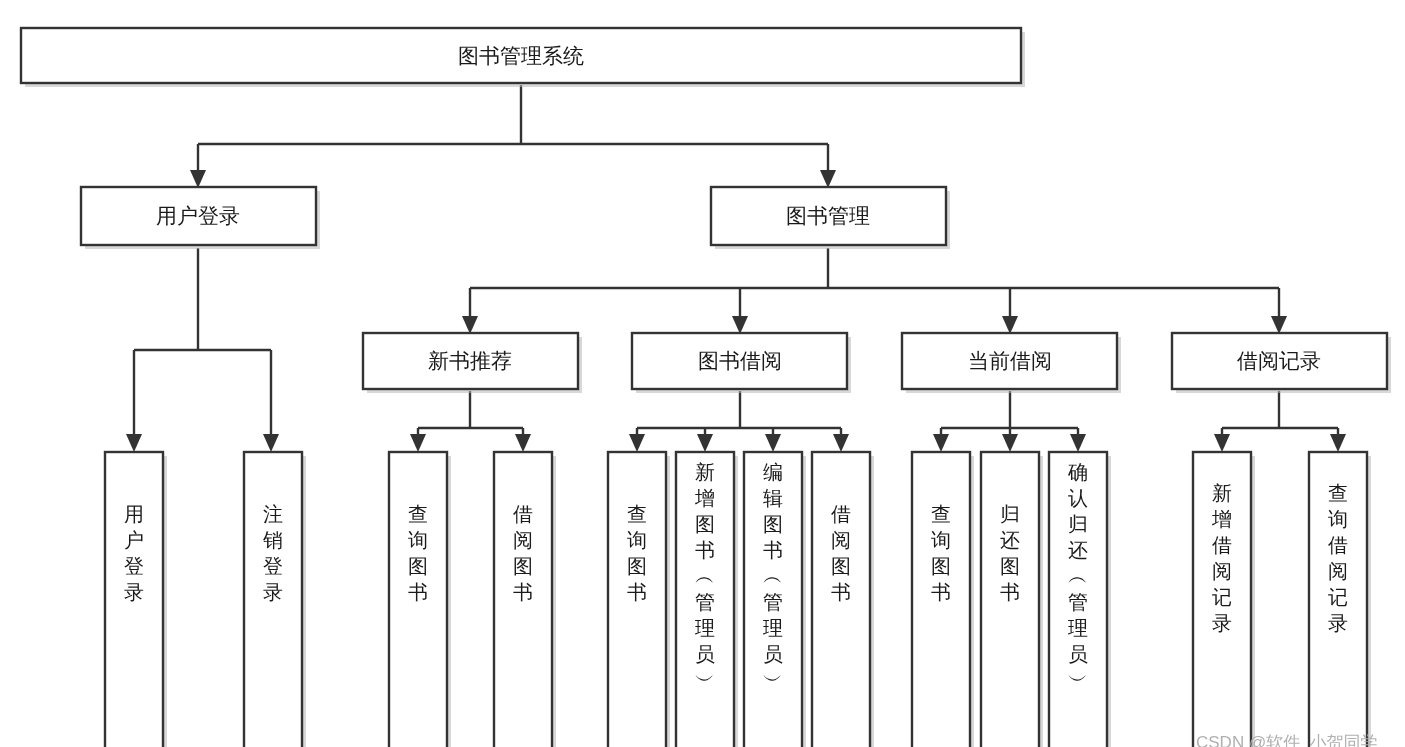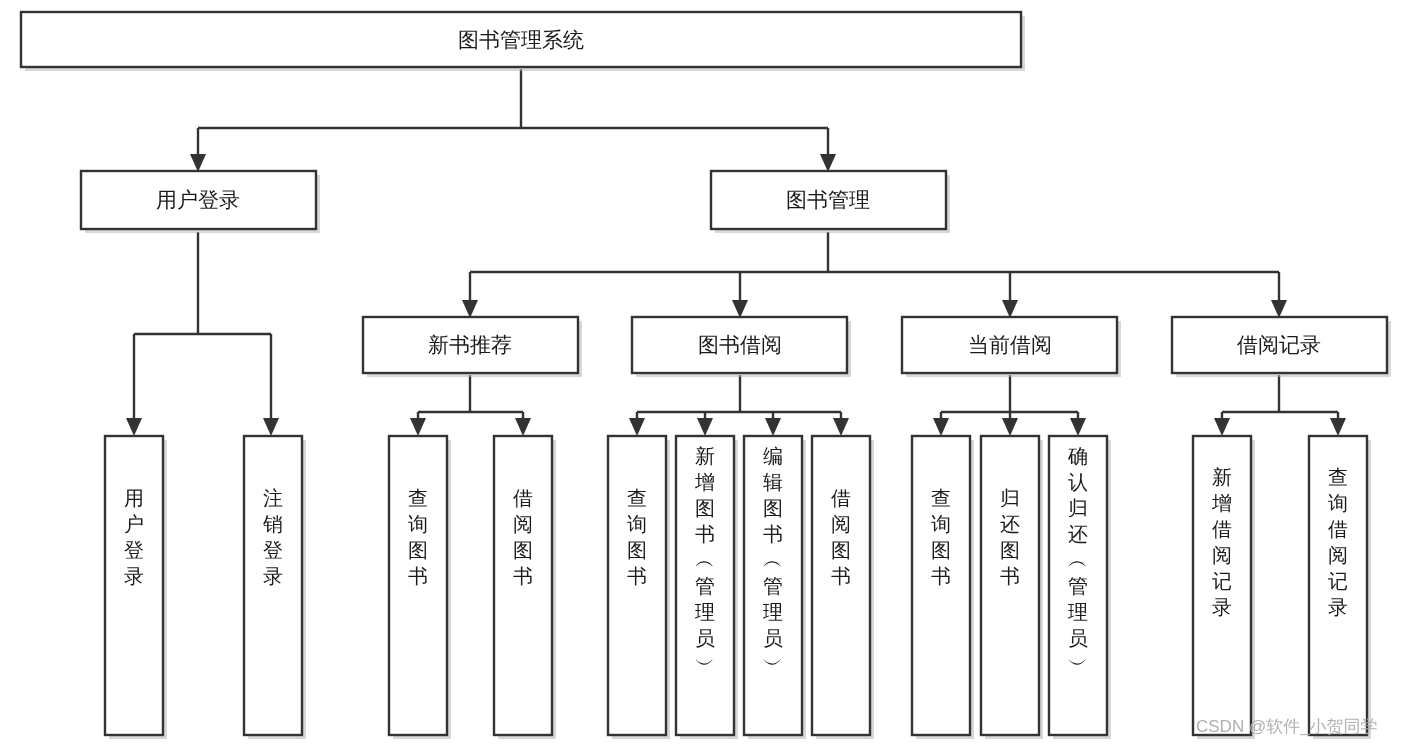--- a/index.html
+++ b/index.html
@@ -11,20 +11,21 @@
     width: 1405px;
     height: 747px;
     font-family: "Liberation Sans", "DejaVu Sans", sans-serif;
     overflow: hidden;
     position: relative;
   }
   #diagram-root {
     position: relative;
     width: 1405px;
     height: 523px;
+    margin-top: 16px;
   }
   svg#tree-svg {
     position: absolute;
     left: 0;
     top: 0;
     width: 1405px;
     height: 747px;
   }
   .node-box {
     fill: #ffffff;

